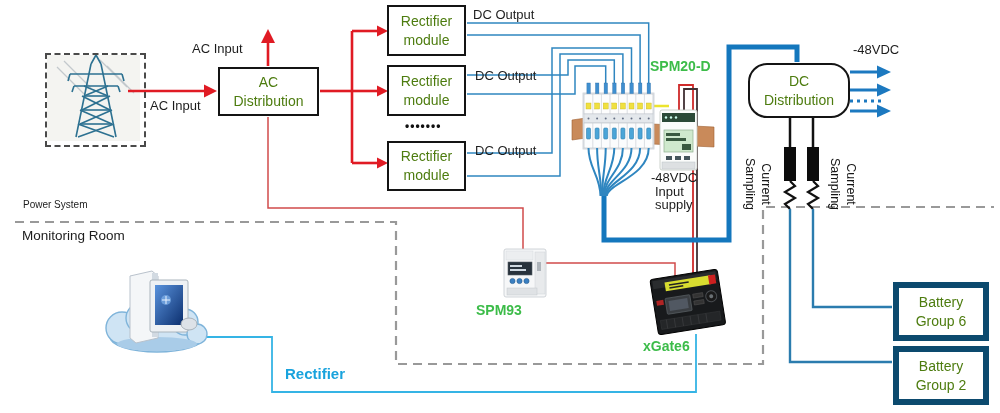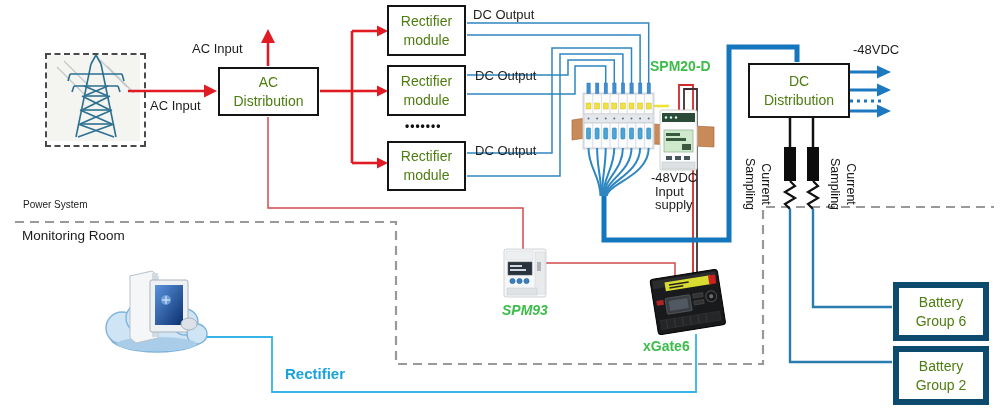--- a/index.html
+++ b/index.html
@@ -305,21 +305,21 @@
   <div class="box" style="left:387px;top:65px;width:75px;height:47px;">
     <span>Rectifier</span>
     <span>module</span>
   </div>
   <div class="box" style="left:387px;top:141px;width:75px;height:46px;">
     <span>Rectifier</span>
     <span>module</span>
   </div>
   <div class="dots" style="left:405px;top:119px;">•••••••</div>
 
-  <div class="box dcbox" style="left:748px;top:63px;width:98px;height:51px;">
+  <div class="box dcbox" style="left:748px;top:63px;width:98px;height:51px;border-radius:19px;">
     <span>DC</span>
     <span>Distribution</span>
   </div>
 
   <div class="box bbox" style="left:893px;top:282px;width:84px;height:47px;">
     <span>Battery</span>
     <span>Group 6</span>
   </div>
   <div class="box bbox" style="left:893px;top:346px;width:84px;height:47px;">
     <span>Battery</span>
@@ -348,18 +348,18 @@
     <span>Sampling</span>
   </div>
   <div class="vlbl" style="left:808px;top:167px;">
     <span>Current</span>
     <span>Sampling</span>
   </div>
 
   <div class="lbl" style="left:23px;top:199px;font-size:10px;">Power System</div>
   <div class="lbl" style="left:22px;top:228px;font-size:13.5px;">Monitoring Room</div>
 
-  <div class="lbl glbl" style="left:502px;top:302px;font-style:italic;">SPM93</div>
+  <div class="lbl glbl" style="left:476px;top:302px;">SPM93</div>
   <div class="lbl glbl" style="left:643px;top:338px;">xGate6</div>
 
   <div class="lbl eth" style="left:285px;top:365px;">Rectifier</div>
 
 </div>
 
 </body></html>

